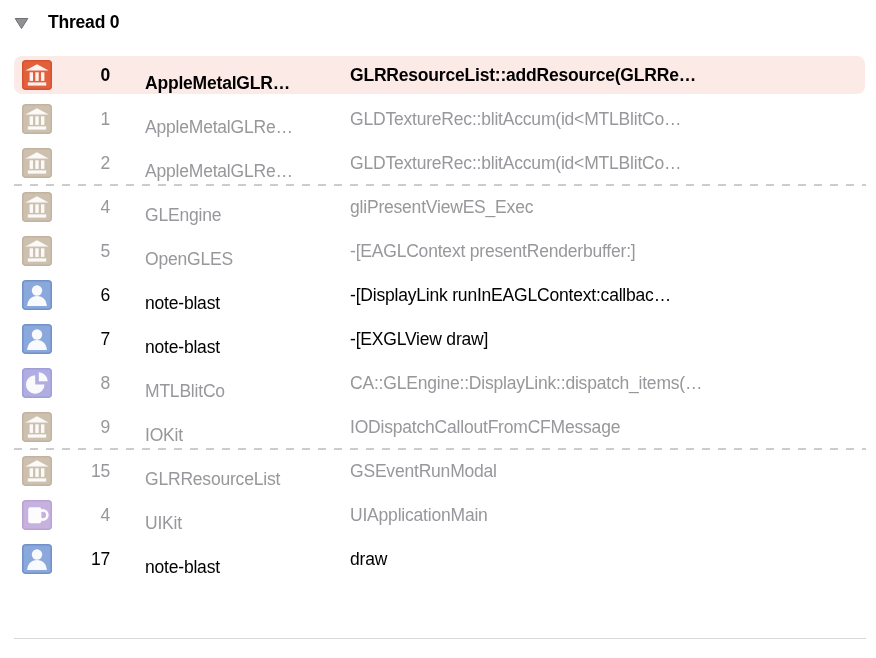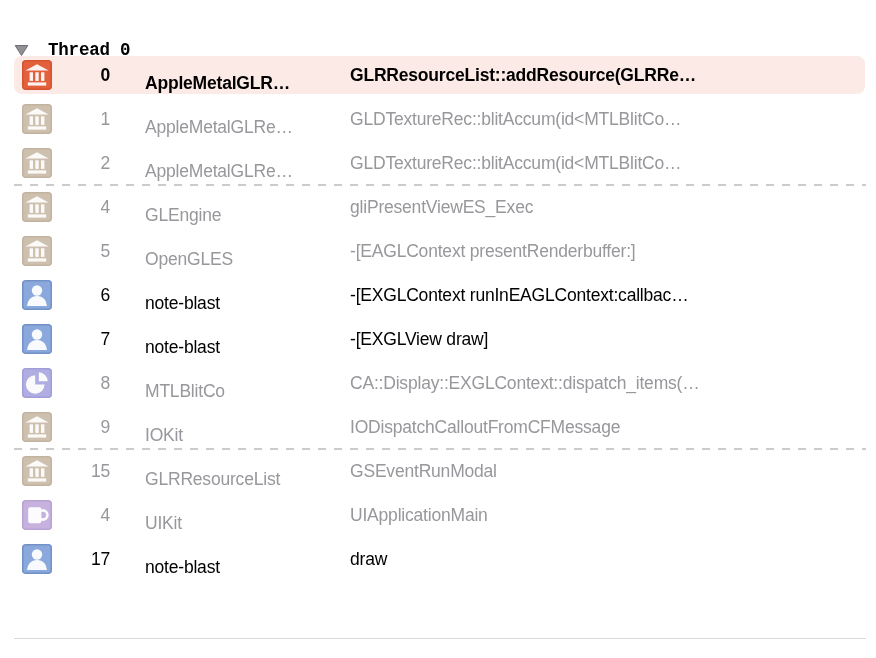--- a/index.html
+++ b/index.html
@@ -1,22 +1,22 @@
 <!DOCTYPE html>
 <html><head>
 <meta charset="utf-8">
 <style>
   * { margin:0; padding:0; box-sizing:border-box; }
   html,body { width:876px; height:658px; background:#ffffff; overflow:hidden;
               font-family:"Liberation Sans","DejaVu Sans",sans-serif; }
   #stage { position:relative; width:876px; height:658px; background:#ffffff; }
 
   
-  .thread-header { position:absolute; top:36px; left:14px; height:28px;
-                   display:flex; align-items:center;font-family:Liberation Mono, monospace; }
+  .thread-header { position:absolute; top:8px; left:14px; height:28px;
+                   display:flex; align-items:center; }
   .disclosure { width:15px; height:13px; display:inline-block; }
   .thread-title { margin-left:19px; font-size:17.5px; font-weight:700; color:#000000;
                   letter-spacing:-0.2px; }
 
   
   #rows { position:absolute; top:53px; left:0; right:0; }
   .row { position:relative; height:44px; display:flex; align-items:center;
          padding-left:22px; font-size:17.5px; letter-spacing:-0.2px; z-index:1; }
   .row.highlight::before { content:""; position:absolute; left:14px; right:11px;
          top:3px; bottom:3px; background:#fceae7; border-radius:8px; z-index:-1; }
@@ -145,21 +145,21 @@
           <svg width="30" height="30" viewBox="0 0 30 30">
             <rect x="0.75" y="0.75" width="28.5" height="28.5" rx="3" fill="#8aa8dc" stroke="#7191c8" stroke-width="1.5"></rect>
             <g fill="#ffffff" opacity="0.95">
            <circle cx="15" cy="10.5" r="5.2"></circle>
            <path d="M15 16 C 9 16 5.6 20.2 5.1 26 H24.9 C24.4 20.2 21 16 15 16 Z"></path>
          </g>
           </svg>
         </span>
         <span class="num">6</span>
         <span class="module">note-blast</span>
-        <span class="func">-[EXGLContext runInEAGLContext:callbac…</span>
+        <span class="func">-[DisplayLink runInEAGLContext:callbac…</span>
       </div>
       <div class="row black">
         <span class="icon">
           <svg width="30" height="30" viewBox="0 0 30 30">
             <rect x="0.75" y="0.75" width="28.5" height="28.5" rx="3" fill="#8aa8dc" stroke="#7191c8" stroke-width="1.5"></rect>
             <g fill="#ffffff" opacity="0.95">
            <circle cx="15" cy="10.5" r="5.2"></circle>
            <path d="M15 16 C 9 16 5.6 20.2 5.1 26 H24.9 C24.4 20.2 21 16 15 16 Z"></path>
          </g>
           </svg>
@@ -173,21 +173,21 @@
           <svg width="30" height="30" viewBox="0 0 30 30">
             <rect x="0.75" y="0.75" width="28.5" height="28.5" rx="3" fill="#b0ade3" stroke="#a19dd8" stroke-width="1.5"></rect>
             <g fill="#ffffff" opacity="0.95">
            <path d="M13.2 7.2 A 9.3 9.3 0 1 0 22.5 16.5 L13.2 16.5 Z"></path>
            <path d="M16.8 4.3 A 9.3 9.3 0 0 1 25.7 13.2 L16.8 13.2 Z"></path>
          </g>
           </svg>
         </span>
         <span class="num">8</span>
         <span class="module">MTLBlitCo</span>
-        <span class="func">CA::Display::EXGLContext::dispatch_items(…</span>
+        <span class="func">CA::GLEngine::DisplayLink::dispatch_items(…</span>
       </div>
       <div class="row gray">
         <span class="icon">
           <svg width="30" height="30" viewBox="0 0 30 30">
             <rect x="0.75" y="0.75" width="28.5" height="28.5" rx="3" fill="#cdc0af" stroke="#c2b3a0" stroke-width="1.5"></rect>
             <g fill="#ffffff" opacity="0.92">
            <path d="M15 4.2 L26.6 10.6 H3.4 Z"></path>
            <rect x="7.6" y="12.3" width="3.4" height="8.6"></rect>
            <rect x="13.3" y="12.3" width="3.4" height="8.6"></rect>
            <rect x="19.0" y="12.3" width="3.4" height="8.6"></rect>

